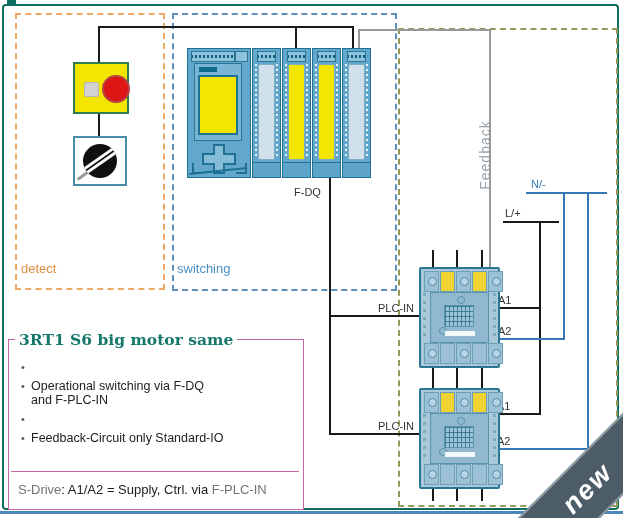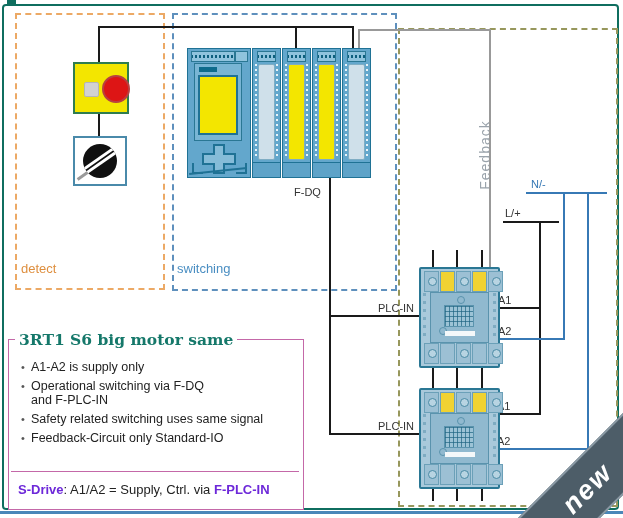--- a/index.html
+++ b/index.html
@@ -75,21 +75,21 @@
     font-family:"DejaVu Serif",serif;font-weight:bold;font-size:15.5px;color:#15786a;}
   #bullets{position:absolute;left:6px;top:20px;width:282px;}
   .brow{display:flex;margin-bottom:5px;line-height:14px;}
   .bdot{width:16px;text-align:center;color:#555;font-size:11px;flex:none;}
   .btxt{font-size:12.5px;color:#222;}
   .bcont{margin-left:16px;font-size:12.5px;color:#222;line-height:14px;margin-bottom:5px;}
   #divider2{position:absolute;left:2px;top:131px;width:288px;height:1px;background:#c468a8;}
   #info-subtitle{position:absolute;left:6px;top:122px;background:#fff;padding:0 5px;
     font-family:"DejaVu Serif",serif;font-weight:bold;font-size:15.5px;color:#15786a;}
   #sdrive-row{position:absolute;left:9px;top:142px;font-size:13px;white-space:nowrap;}
-  .orange-b{color:#6d28d9;font-weight:bold;}
+  .orange-b{color:#737373;font-weight:normal;}
   
   #new-banner{left:488px;top:460px;width:200px;height:54px;background:#4d5d68;
     border-top:2px solid #8a99a4;border-bottom:2px solid #8a99a4;
     transform:rotate(-45deg);z-index:50;text-align:center;}
   #new-banner span{color:#fff;font-weight:bold;font-style:italic;font-size:27px;line-height:52px;letter-spacing:2px;}
 </style>
 </head>
 <body>
 
 <div id="stage">
@@ -283,30 +283,28 @@
           <div class="screw"></div>
         </div>
     </div>
   </div>
 
   <div class="abs" id="info-panel">
     <div id="info-title">3RT1 S6 big motor same</div>
     <div id="bullets">
       <div class="brow">
         <span class="bdot">•</span>
-        <span class="btxt">A1-A2 is supply only</span>
       </div>
       <div class="brow" style="margin-bottom:0">
         <span class="bdot">•</span>
         <span class="btxt">Operational switching via F-DQ</span>
       </div>
       <div class="bcont">and F-PLC-IN</div>
       <div class="brow">
         <span class="bdot">•</span>
-        <span class="btxt">Safety related switching uses same signal</span>
       </div>
       <div class="brow">
         <span class="bdot">•</span>
         <span class="btxt">Feedback-Circuit only Standard-IO</span>
       </div>
     </div>
     <div id="divider2"></div>
     <div id="sdrive-row">
       <span class="orange-b">S-Drive</span><span>: A1/A2 = Supply, Ctrl. via </span><span class="orange-b">F-PLC-IN</span>
     </div>

